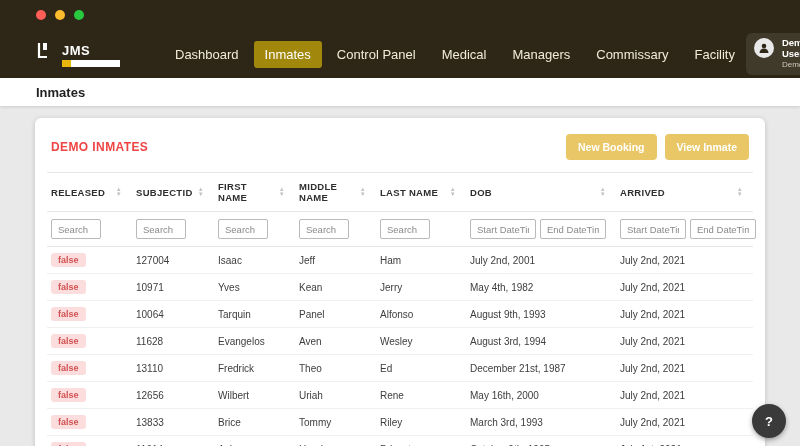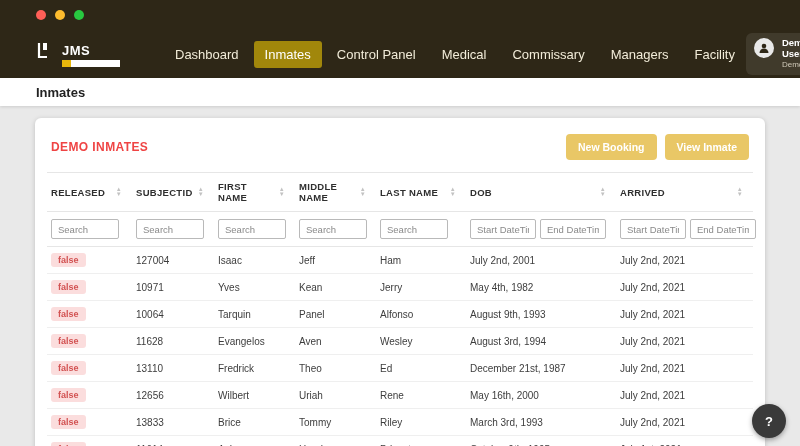--- a/index.html
+++ b/index.html
@@ -90,21 +90,21 @@
     letter-spacing:.3px;
     display:flex; align-items:center; justify-content:space-between;
     padding:8px 10px 8px 4px;
     border-top:1px solid #e6e6e6;
     border-bottom:1px solid #e6e6e6;
     cursor:pointer;
   }
   .sort { display:flex; flex-direction:column; line-height:.55; color:#c2c2c2; font-size:6px; gap:1px; }
   .filter-cell { padding:7px 8px 7px 4px; border-bottom:1px solid #e6e6e6; display:flex; gap:4px; }
   .filter-cell input {
-    width:68px; height:20px;
+    width:50px; height:20px;
     border:1px solid #b9b9b9; border-radius:2px;
     font-size:9.5px; padding:0 6px; color:#333;
     font-family:"Liberation Sans", sans-serif;
   }
   .filter-cell input::placeholder { color:#8a8a8a; }
   .filter-cell input.date { width:66px; }
   .td {
     font-size:10px; color:#3d3d3d;
     padding:6px 8px 6px 4px;
     border-bottom:1px solid #efefef;
@@ -150,22 +150,22 @@
     <div class="logo-bar">
       <span class="logo-gold"></span>
     </div>
   </div>
 
   <div class="nav">
       <div class="nav-item">Dashboard</div>
       <div class="nav-item active">Inmates</div>
       <div class="nav-item">Control Panel</div>
       <div class="nav-item">Medical</div>
+      <div class="nav-item">Managers</div>
       <div class="nav-item">Commissary</div>
-      <div class="nav-item">Managers</div>
       <div class="nav-item">Facility</div>
     </div>
 
   <div class="user-chip">
     <span class="avatar">
       <svg width="12" height="12" viewBox="0 0 12 12">
         <circle cx="6" cy="4" r="2.3" fill="#2e2717"></circle>
         <path d="M1.5 11 a4.5 4.5 0 0 1 9 0 z" fill="#2e2717"></path>
       </svg>
     </span>

